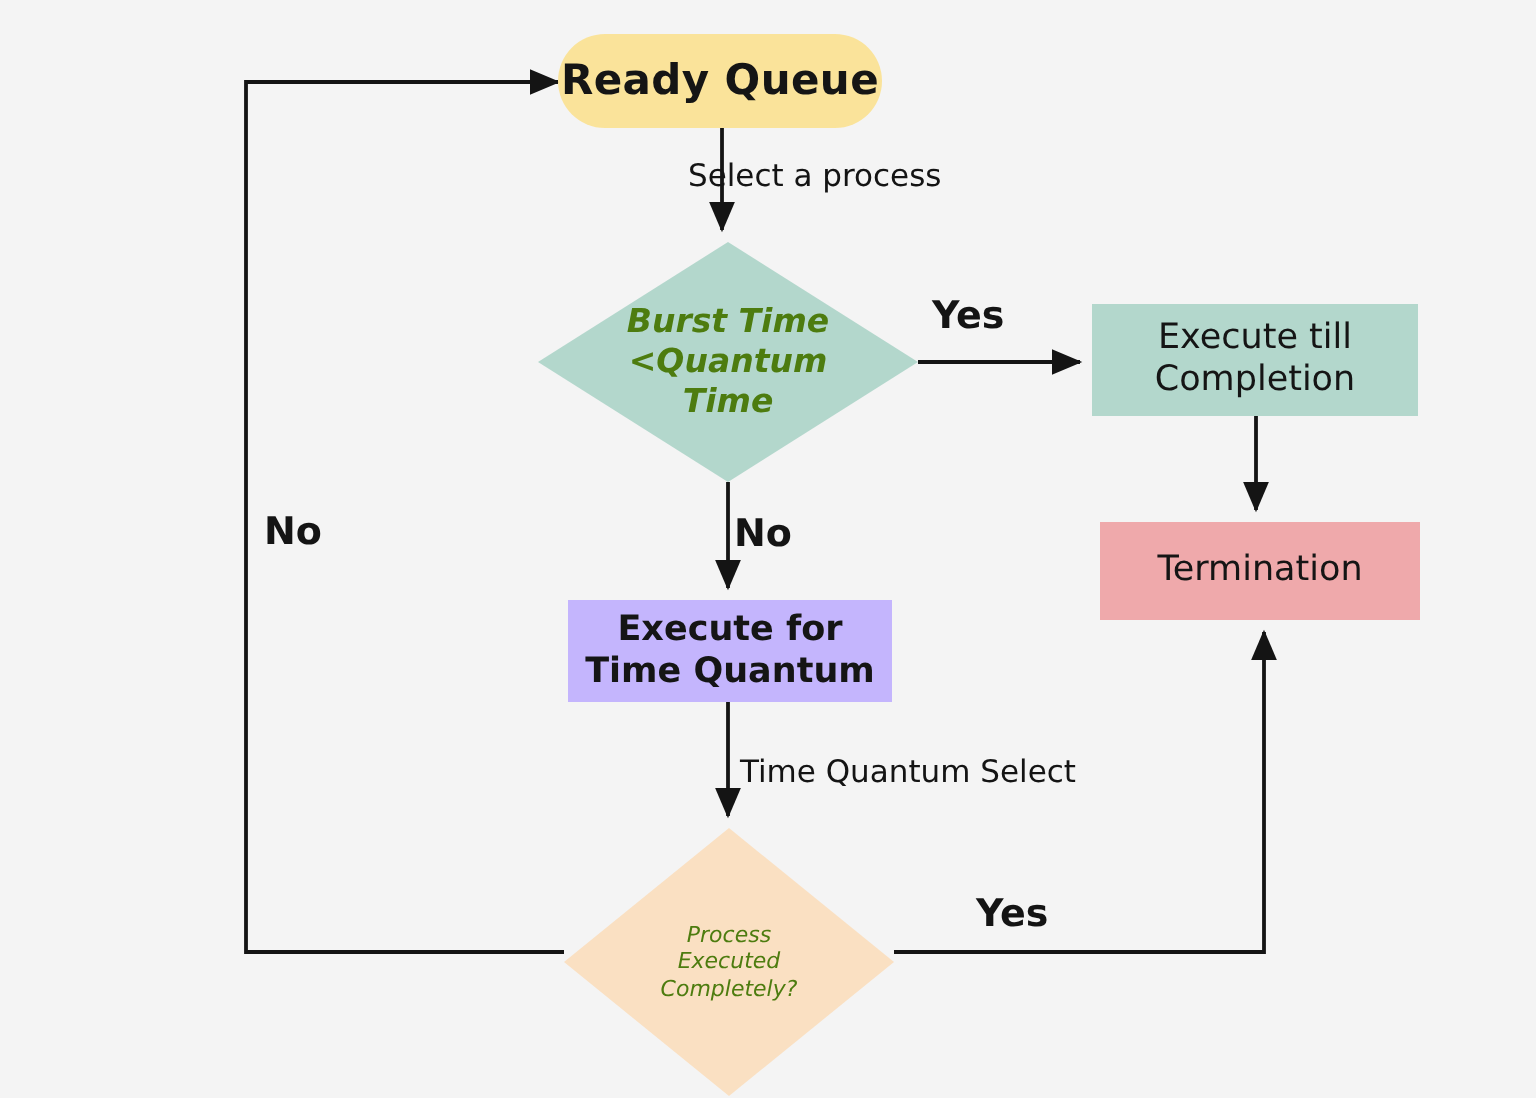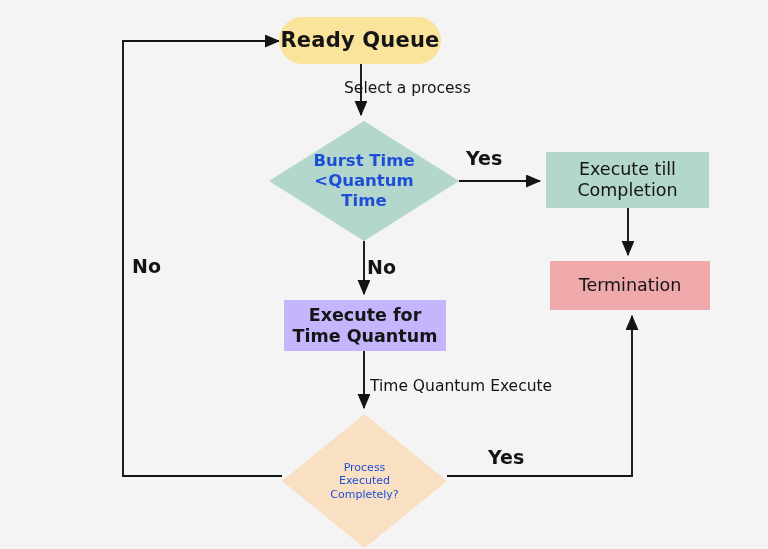--- a/index.html
+++ b/index.html
@@ -92,24 +92,25 @@
     position: absolute;
     left: 0;
     top: 0;
     width: 100%;
     height: 100%;
     display: flex;
     align-items: center;
     justify-content: center;
     text-align: center;
     white-space: pre-line;
-    color: #1d4ed8;
+    color: #4d7c0f;
     line-height: 1.2;
     font-size: 16.5px;
     font-weight: 600;
+    font-style: italic;
   }
   #node-burst-check {
     left: 269px;
     top: 121px;
     width: 190px;
     height: 120px;
   }
   #node-process-executed {
     left: 282px;
     top: 414px;
@@ -219,17 +220,17 @@
   </div>
 
   <div class="edge-label" id="label-select-process">Select a process</div>
 
   <div class="edge-label" id="label-yes-top">Yes</div>
 
   <div class="edge-label" id="label-no-middle">No</div>
 
   <div class="edge-label" id="label-no-left">No</div>
 
-  <div class="edge-label" id="label-time-quantum-expires">Time Quantum Execute</div>
+  <div class="edge-label" id="label-time-quantum-expires">Time Quantum Select</div>
 
   <div class="edge-label" id="label-yes-bottom">Yes</div>
 
 </div>
 
 </body></html>

